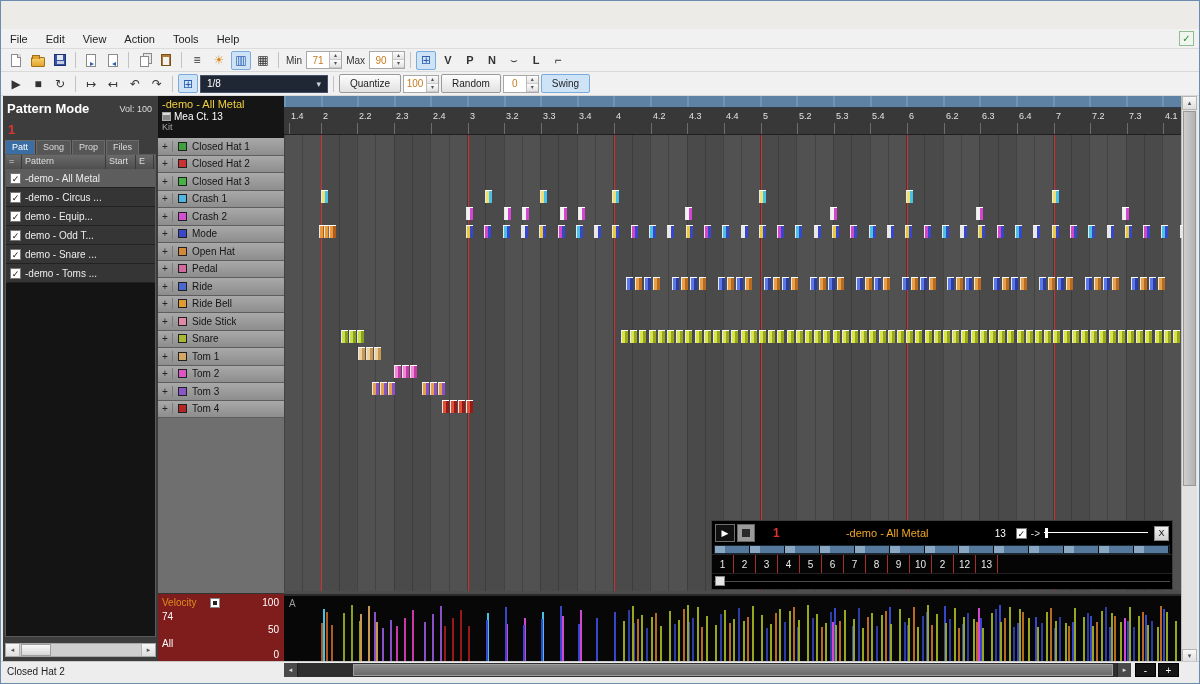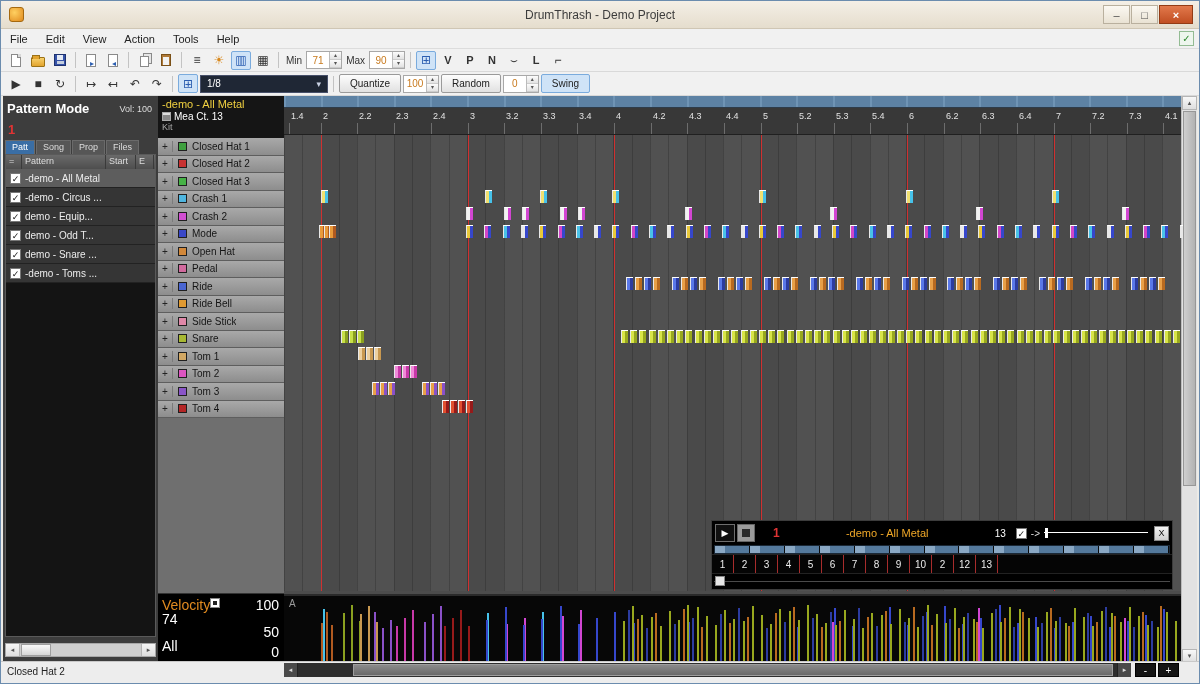--- a/index.html
+++ b/index.html
@@ -76,21 +76,21 @@
   .track-panel{position:absolute;left:157px;top:95px;width:126px;height:567px;background:#6f6f6f;overflow:hidden}
   .tp-header{height:42px;background:#151515;padding:2px 4px}
   .tp-pattern{font-size:11px;color:#f0d040;white-space:nowrap}
   .tp-mea{display:flex;align-items:center;gap:3px;font-size:10px;color:#fff;margin-top:1px}
   .mea-icon{width:9px;height:9px;border:1px solid #aaa;background:linear-gradient(#ddd 30%,#888 30%)}
   .tp-kit{font-size:9px;color:#a8a8a8}
   .trow{height:17.5px;display:flex;align-items:center;background:linear-gradient(#a9a9a9,#8d8d8d);border-bottom:1px solid #5e5e5e;font-size:10px;color:#151515}
   .plus{width:15px;text-align:center;font-size:10px;color:#222;border-right:1px solid #7b7b7b}
   .chip{width:9px;height:9px;min-width:9px;margin:0 5px;border:1px solid #1f1f1f}
   .tname{white-space:nowrap;overflow:hidden}
-  .vel-panel{position:absolute;left:0;right:0;top:497px;height:70px;background:#000000;border-top:1px solid #333;color:#fff;font-size:14px}
+  .vel-panel{position:absolute;left:0;right:0;top:497px;height:70px;background:#7f1d1d;border-top:1px solid #333;color:#fff;font-size:10px}
   .vp-label{position:absolute;left:4px;top:3px;color:#e08a20}
   .vp-cb{position:absolute;left:52px;top:4px;width:10px;height:10px;background:#fff;border:1px solid #888}
   .vp-cb:after{content:"";position:absolute;left:2px;top:2px;width:4px;height:4px;background:#222}
   .vp-top{position:absolute;right:5px;top:3px}
   .vp-cur{position:absolute;left:4px;top:17px}
   .vp-mid{position:absolute;right:5px;top:30px}
   .vp-all{position:absolute;left:4px;top:44px}
   .vp-bot{position:absolute;right:5px;bottom:3px}
 
   
@@ -146,29 +146,20 @@
   .gs-thumb{position:absolute;top:1px;bottom:1px;left:55px;right:4px;background:linear-gradient(#8a8a8a,#6a6a6a);border:1px solid #9e9e9e}
   .zoom-btn{position:absolute;top:1px;width:21px;height:14px;background:#141414;color:#fff;font-size:10px;display:flex;align-items:center;justify-content:center;border:1px solid #000}
   .zoom-minus{left:1134px}
   .zoom-plus{left:1157px}
 </style>
 </head>
 <body>
 
 <div class="window">
 
-  <div class="titlebar">
-    <div class="app-icon"></div>
-    <div class="title-text">DrumThrash - Demo Project</div>
-    <div class="win-btns">
-      <div class="win-btn">–</div>
-      <div class="win-btn">□</div>
-      <div class="win-btn close">×</div>
-    </div>
-  </div>
 
   <div class="menubar">
     <div style="display:flex">
         <div class="menu-item">File</div>
         <div class="menu-item">Edit</div>
         <div class="menu-item">View</div>
         <div class="menu-item">Action</div>
         <div class="menu-item">Tools</div>
         <div class="menu-item">Help</div>
       </div>

